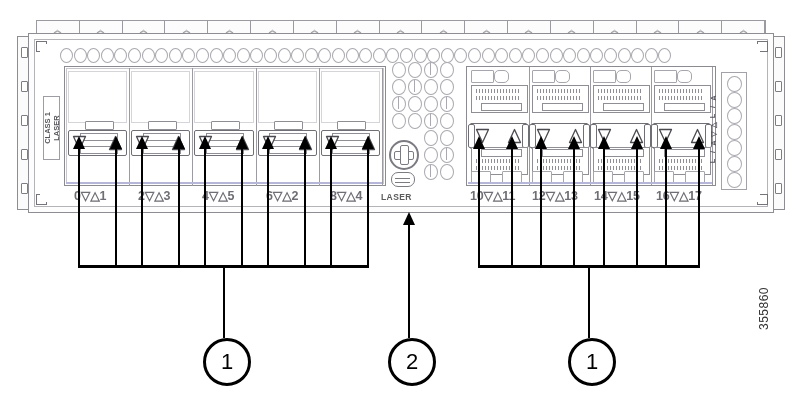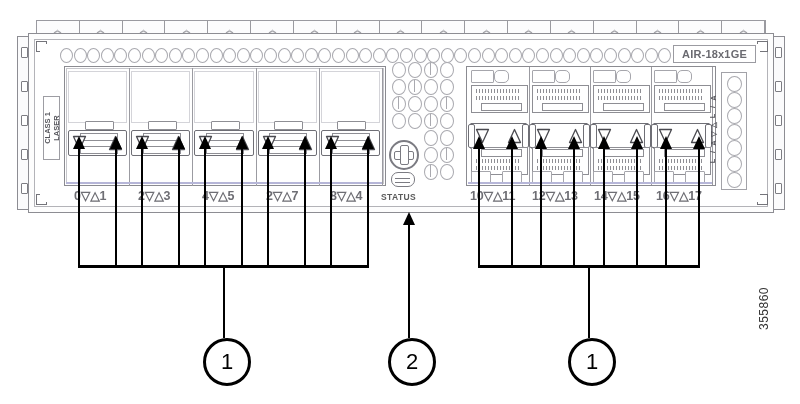--- a/index.html
+++ b/index.html
@@ -374,23 +374,20 @@
         <div class="vent" style="left:530.4px;top:0px;"></div>
         <div class="vent" style="left:544px;top:0px;"></div>
         <div class="vent" style="left:557.6px;top:0px;"></div>
         <div class="vent" style="left:571.1999999999999px;top:0px;"></div>
         <div class="vent" style="left:584.8px;top:0px;"></div>
         <div class="vent" style="left:598.4px;top:0px;"></div>
       </div>
 
   </div>
 
-  <div class="abs" id="model-label">
-    <span>AIR-18x1GE</span>
-  </div>
 
   <div class="abs" id="laser-label">
     <span>CLASS 1
 LASER</span>
   </div>
 
   <div class="abs" id="sfp-bay"></div>
   <div class="abs" id="sfp-bay-inner"></div>
   <div class="abs" id="sfp-pairs" style="left:66px;top:68px;width:316px;height:114px;">
       <div class="sfp-pair" style="left:0px;width:63.2px;">
@@ -488,21 +485,21 @@
       <div class="cvent" style="left:32px;top:85px;"></div>
       <div class="cvent split" style="left:48px;top:85px;"></div>
       <div class="cvent split" style="left:32px;top:102px;"></div>
       <div class="cvent" style="left:48px;top:102px;"></div>
     </div>
   <div class="abs" id="status-screw">
     <div class="cross-h"></div>
     <div class="cross-v"></div>
   </div>
   <div class="abs" id="status-led"></div>
-  <div class="abs lbl" id="status-text">STATUS</div>
+  <div class="abs lbl" id="status-text">LASER</div>
 
   <div class="abs" id="rj-bay"></div>
   <div class="abs" id="rj-groups" style="left:468px;top:67px;width:244px;height:116px;">
       <div class="rj-group" style="left:0px;width:61px;">
         <div class="rj-topcap" style="left:3px;width:20.740000000000002px;"></div>
         <div class="rj-topcap" style="left:25.619999999999997px;width:13.42px;border-radius:5px;"></div>
         <div class="rj-jack" style="top:18px;width:55px;">
           <div class="rj-pins" style="left:4px;top:3px;width:45px;"></div>
           <div class="rj-pins" style="left:4px;top:10px;width:45px;"></div>
           <div class="rj-mid" style="top:17px;width:39px;"></div>
@@ -623,21 +620,21 @@
       <div class="rvent" style="top:51px;"></div>
       <div class="rvent" style="top:67px;"></div>
       <div class="rvent" style="top:83px;"></div>
       <div class="rvent" style="top:99px;"></div>
     </div>
 
   <div class="abs" id="sfp-captions" style="left:64px;top:188px;width:320px;height:20px;">
       <div class="portnum" style="left:10px;top:0px;">0▽△1</div>
       <div class="portnum" style="left:74px;top:0px;">2▽△3</div>
       <div class="portnum" style="left:138px;top:0px;">4▽△5</div>
-      <div class="portnum" style="left:202px;top:0px;">2▽△7</div>
+      <div class="portnum" style="left:202px;top:0px;">6▽△2</div>
       <div class="portnum" style="left:266px;top:0px;">8▽△4</div>
     </div>
   <div class="abs" id="rj-captions" style="left:466px;top:188px;width:248px;height:20px;">
       <div class="portnum" style="left:4px;top:0px;">10▽△11</div>
       <div class="portnum" style="left:66px;top:0px;">12▽△13</div>
       <div class="portnum" style="left:128px;top:0px;">14▽△15</div>
       <div class="portnum" style="left:190px;top:0px;">16▽△17</div>
     </div>
 
   <div class="abs" id="leaders" style="left:0;top:0;width:800px;height:404px;">

